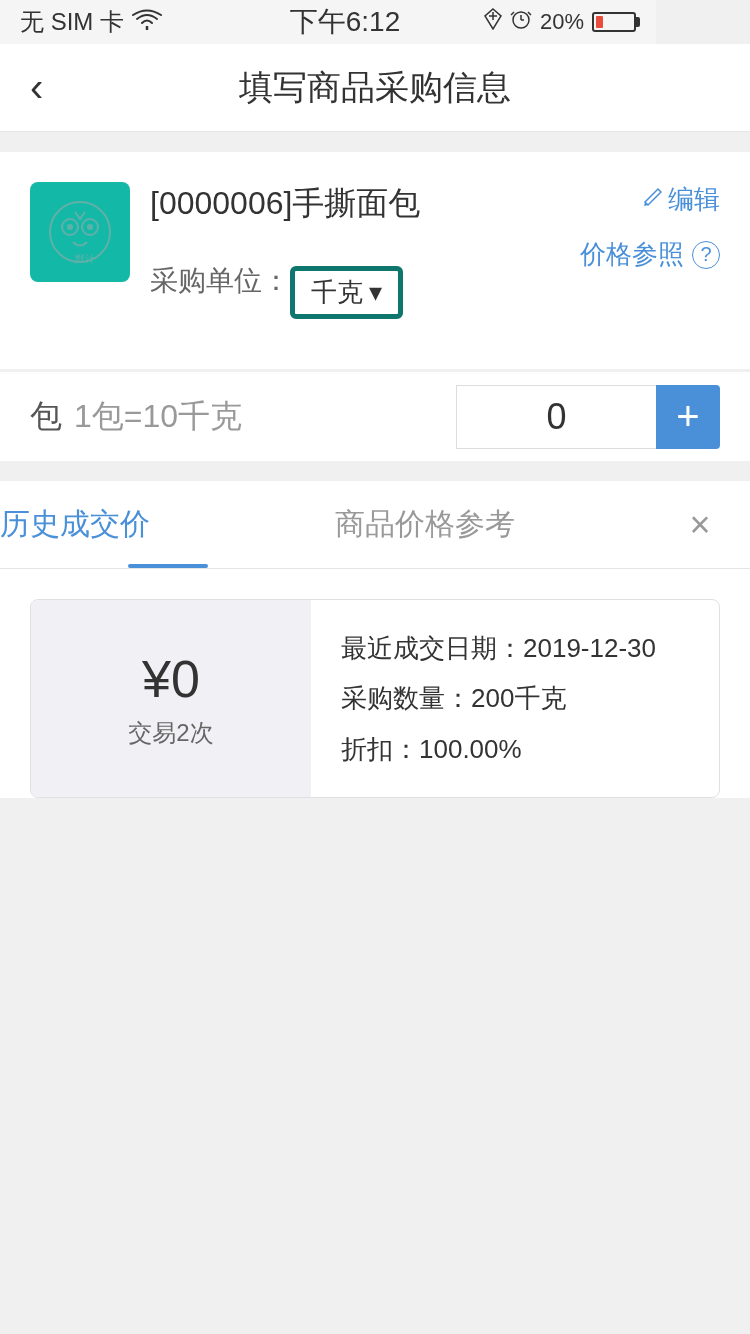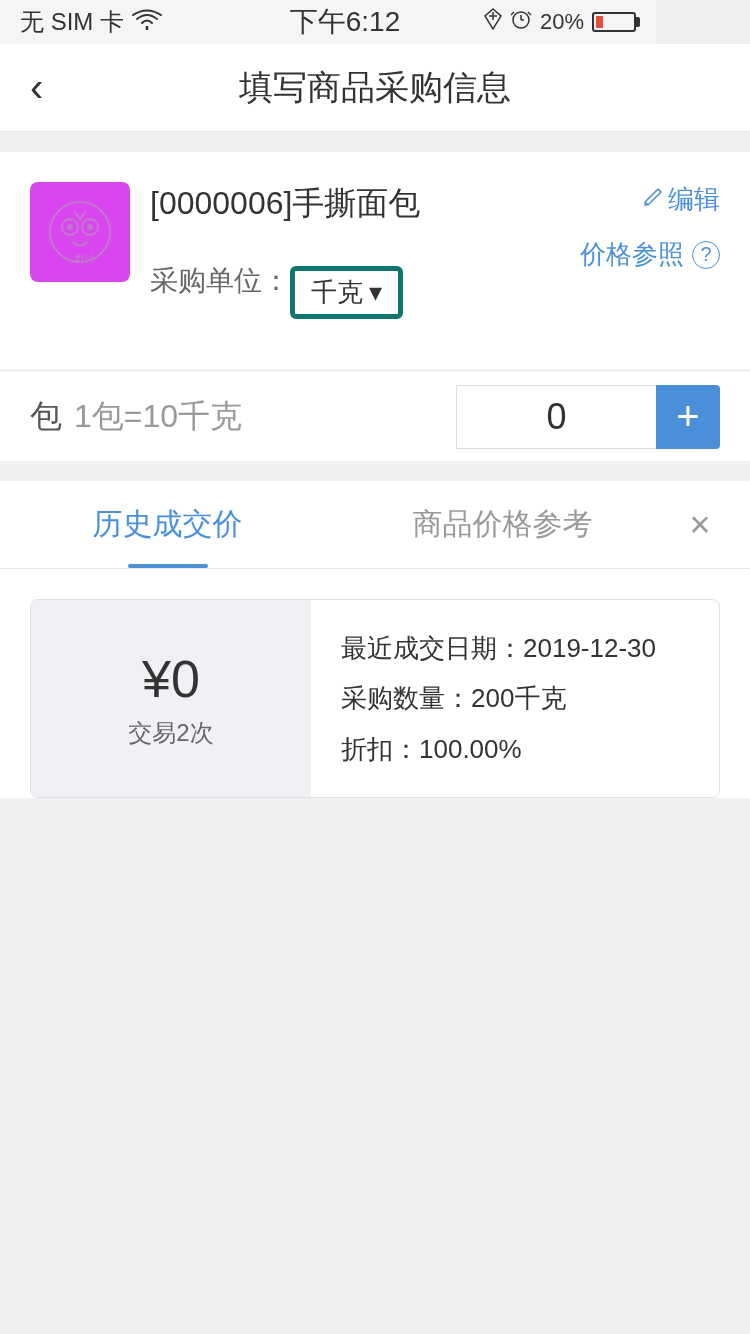--- a/index.html
+++ b/index.html
@@ -94,21 +94,21 @@
       margin-bottom: 20px;
     }
     .product-info {
       display: flex;
       align-items: flex-start;
       gap: 20px;
     }
     .product-image {
       width: 100px;
       height: 100px;
-      background: #d946ef;
+      background: #14b8a6;
       border-radius: 8px;
       display: flex;
       align-items: center;
       justify-content: center;
       flex-shrink: 0;
     }
     .owl-icon {
       width: 70px;
       height: 70px;
       opacity: 0.5;
@@ -220,21 +220,21 @@
       display: flex;
       align-items: center;
       height: 88px;
       border-bottom: 1px solid #e5e5e5;
       position: relative;
     }
     .tab-item {
       flex: 1;
       display: flex;
       align-items: center;
-      justify-content: center;
+      justify-content: flex-start;
       height: 100%;
       font-size: 30px;
       color: #999;
       position: relative;
       cursor: pointer;
     }
     .tab-item.active {
       color: #4a90d9;
     }
     .tab-item.active::after {

